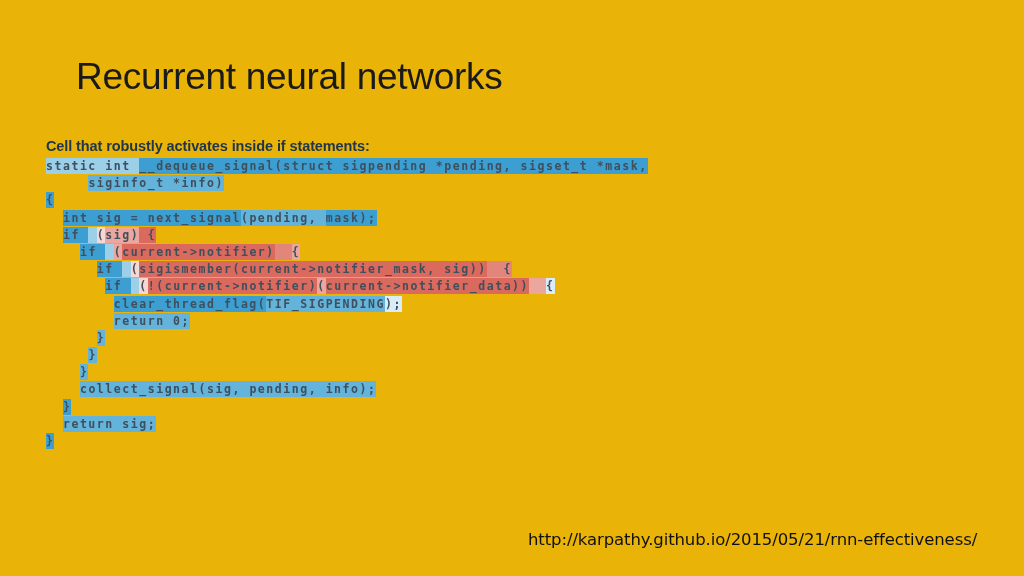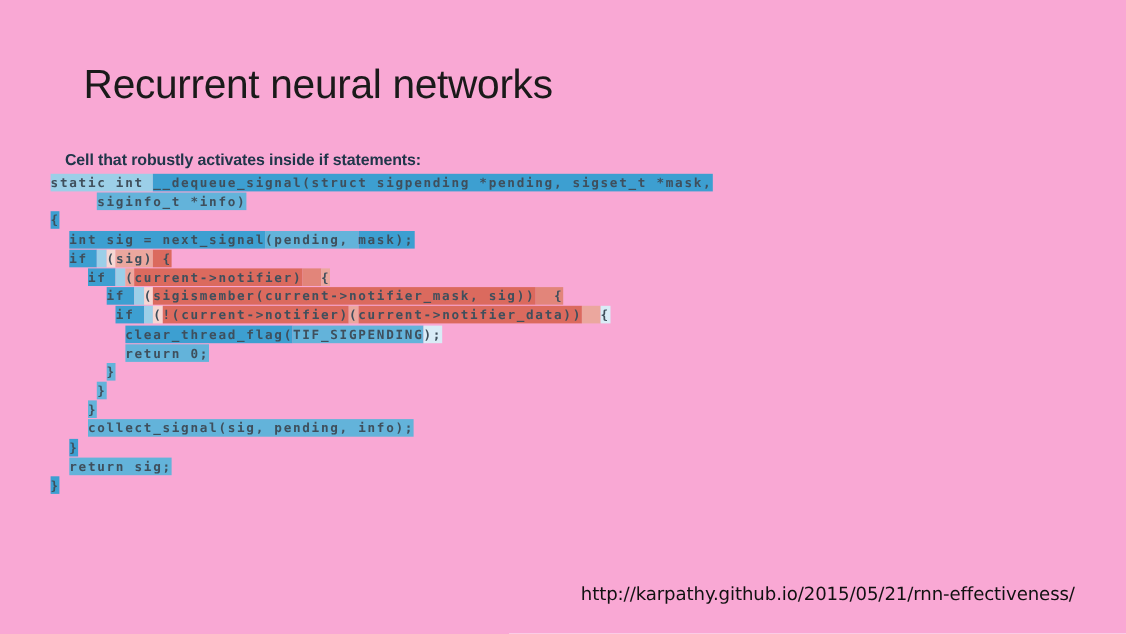--- a/index.html
+++ b/index.html
@@ -10,21 +10,21 @@
     width: 1024px;
     height: 576px;
     background: #ffffff;
     font-family: "Liberation Sans", sans-serif;
     overflow: hidden;
     position: relative;
   }
   #slide {
     position: absolute;
     inset: 0;
-    background: #f9a8d4;
+    background: #eab308;
   }
   #slide-title {
     position: absolute;
     left: 76px;
     top: 30px;
     font-size: 37px;
     font-weight: 400;
     color: #1a1a1a;
     letter-spacing: -0.3px;
     line-height: 1.2;
@@ -34,21 +34,21 @@
     position: absolute;
     left: 46px;
     top: 138px;
     width: 960px;
   }
   #figure-caption {
     font-size: 14.5px;
     font-weight: bold;
     color: #20364a;
     letter-spacing: -0.1px;
-    margin: 0 0 4px 13px;
+    margin: 0 0 4px 0;
     white-space: nowrap;
   }
   #code-block {
     font-family: "DejaVu Sans Mono", "Liberation Mono", monospace;
     font-size: 11.5px;
     line-height: 17.2px;
     letter-spacing: 1.55px;
     white-space: pre;
     color: #3f4f5c;
     font-weight: 600;

